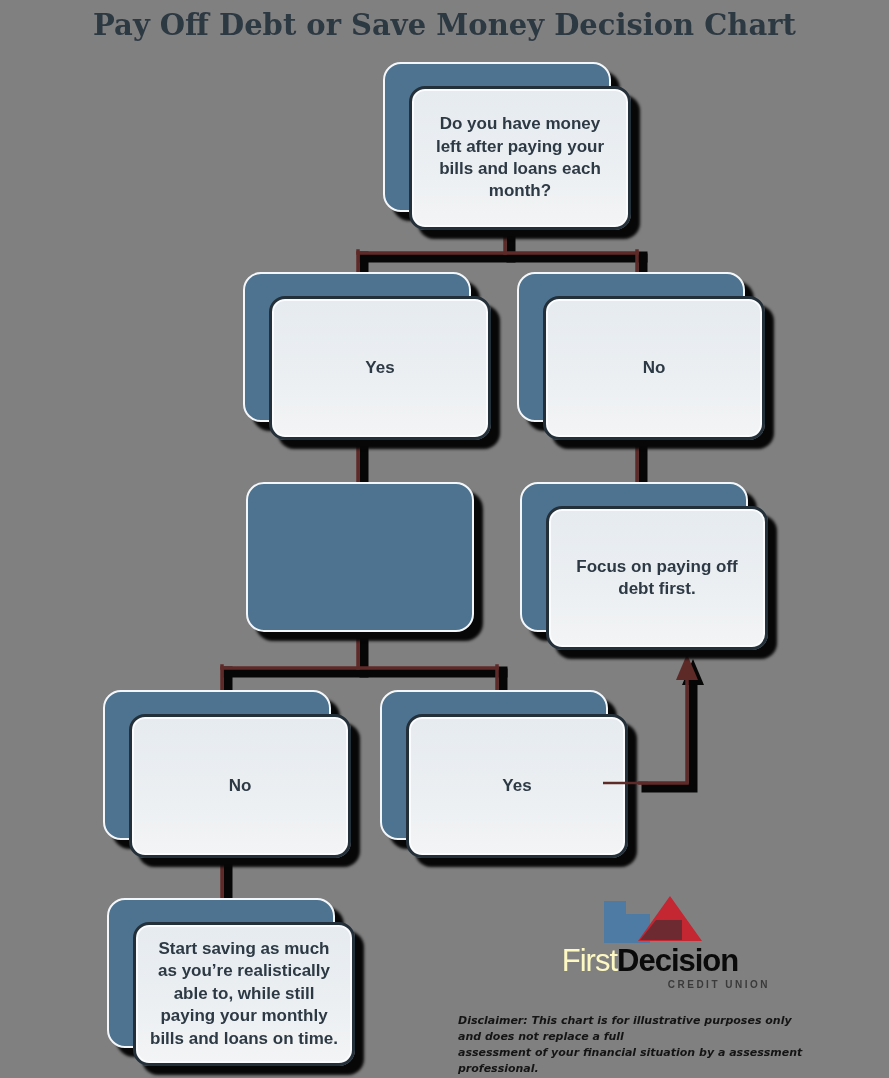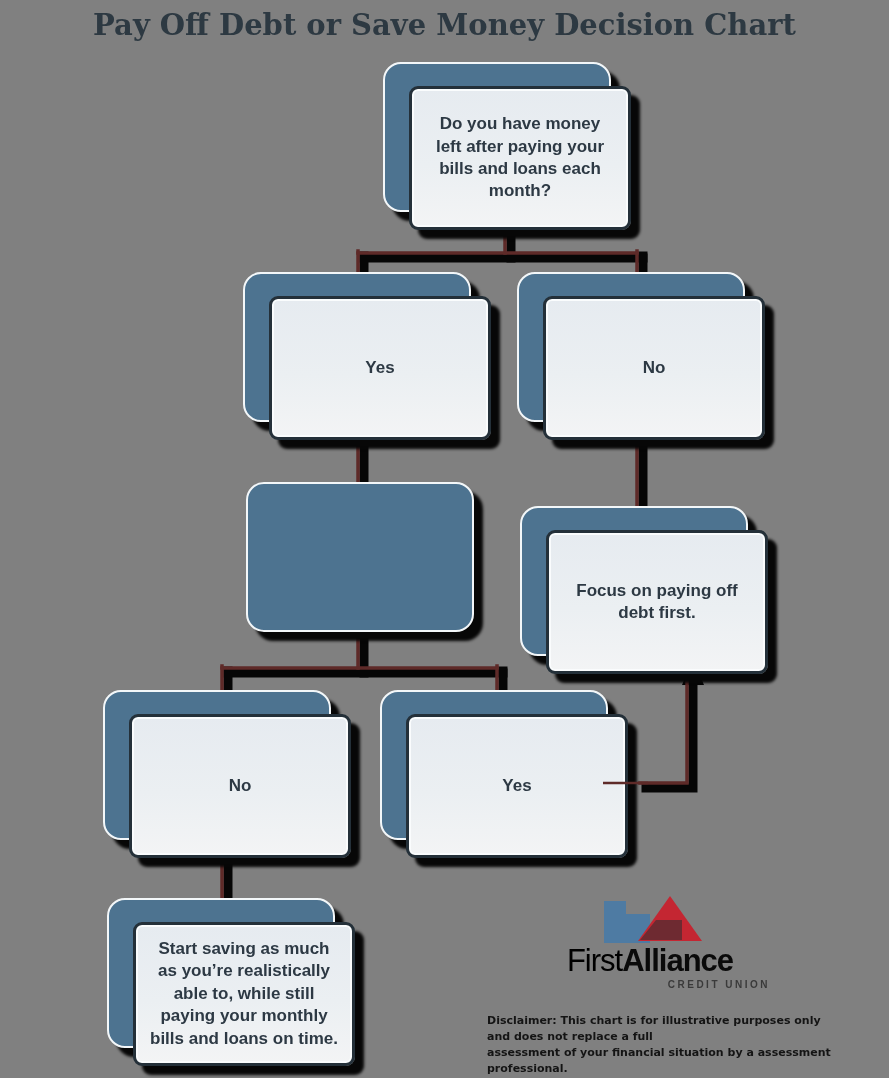--- a/index.html
+++ b/index.html
@@ -35,46 +35,46 @@
     background:#4d7390;
     border:2px solid #f3f7f9;
     border-radius:18px;
     box-shadow:9px 9px 3px #070707;
   }
   .node .front{
     position:absolute;left:26px;top:24px;
     width:216px;height:138px;
     background:linear-gradient(180deg,#e6ebf0 0%,#ebeff2 55%,#f3f4f5 100%);
     border:3px solid #243039;
-    border-radius:9px;
+    border-radius:16px;
     box-shadow:9px 9px 3px #070707, inset 0 0 0 2px #fafcfd;
     display:flex;align-items:center;justify-content:center;
     text-align:center;
   }
   .node .label{
     font-weight:bold;
     font-size:17px;
     line-height:1.32;
     color:#2d3944;
     padding:0 14px;
   }
 
   
   .logo{position:absolute;left:530px;top:893px;width:240px;text-align:center;z-index:2;}
   .logo-mark{display:block;margin:0 auto;}
   .logo-text{margin-top:2px;font-size:31px;letter-spacing:-1px;line-height:1;color:#111;}
-  .logo-text .first{font-weight:400;color:#000000;}
+  .logo-text .first{font-weight:400;color:#fef9c3;}
   .logo-text .alliance{font-weight:bold;color:#0a0a0a;}
   .logo-tag{margin-top:3px;font-size:10px;font-weight:bold;letter-spacing:2.5px;color:#3a3a3a;text-align:right;}
 
   
   .disclaimer{
-    position:absolute;left:487px;top:1013px;width:352px;z-index:2;
+    position:absolute;left:458px;top:1013px;width:352px;z-index:2;
     font-family:"DejaVu Sans",sans-serif;
-    font-weight:bold;
+    font-style:italic;font-weight:bold;
     font-size:11px;line-height:1.45;
     color:#141414;
     text-align:left;
   }
 </style>
 </head>
 <body>
 
 <div class="canvas">
 
@@ -125,21 +125,21 @@
     <div class="back"></div>
     <div class="front">
       <div class="label">No</div>
     </div>
   </div>
 
   <div class="node" style="left:246px;top:482px;">
     <div class="back"></div>
   </div>
 
-  <div class="node" style="left:520px;top:506px;">
+  <div class="node" style="left:520px;top:482px;">
     <div class="back"></div>
     <div class="front">
       <div class="label">Focus on paying off debt first.</div>
     </div>
   </div>
 
   <div class="node" style="left:103px;top:690px;">
     <div class="back"></div>
     <div class="front">
       <div class="label">No</div>
@@ -163,21 +163,21 @@
   <svg class="conn-over" width="889" height="1078" viewBox="0 0 889 1078">
     <path d="M603 783 H648" stroke="#5e2a28" stroke-width="2.5" fill="none"></path>
   </svg>
 
   <div class="logo">
     <svg class="logo-mark" width="110" height="50" viewBox="0 0 110 50">
       <polygon points="9,50 9,8 31,8 31,21 55,21 55,50" fill="#4e7ba3"></polygon>
       <polygon points="75,3 43,48 107,48" fill="#c42632"></polygon>
       <polygon points="45,47 61,27 87,27 87,47" fill="#6e2a31"></polygon>
     </svg>
-    <div class="logo-text"><span class="first">First</span><span class="alliance">Alliance</span></div>
+    <div class="logo-text"><span class="first">First</span><span class="alliance">Decision</span></div>
     <div class="logo-tag">CREDIT UNION</div>
   </div>
 
   <div class="disclaimer">
     <div>Disclaimer:  This chart is for illustrative  purposes  only and does not replace  a full</div>
     <div>assessment  of your  financial  situation  by a assessment  professional.</div>
   </div>
 
 </div>
 

